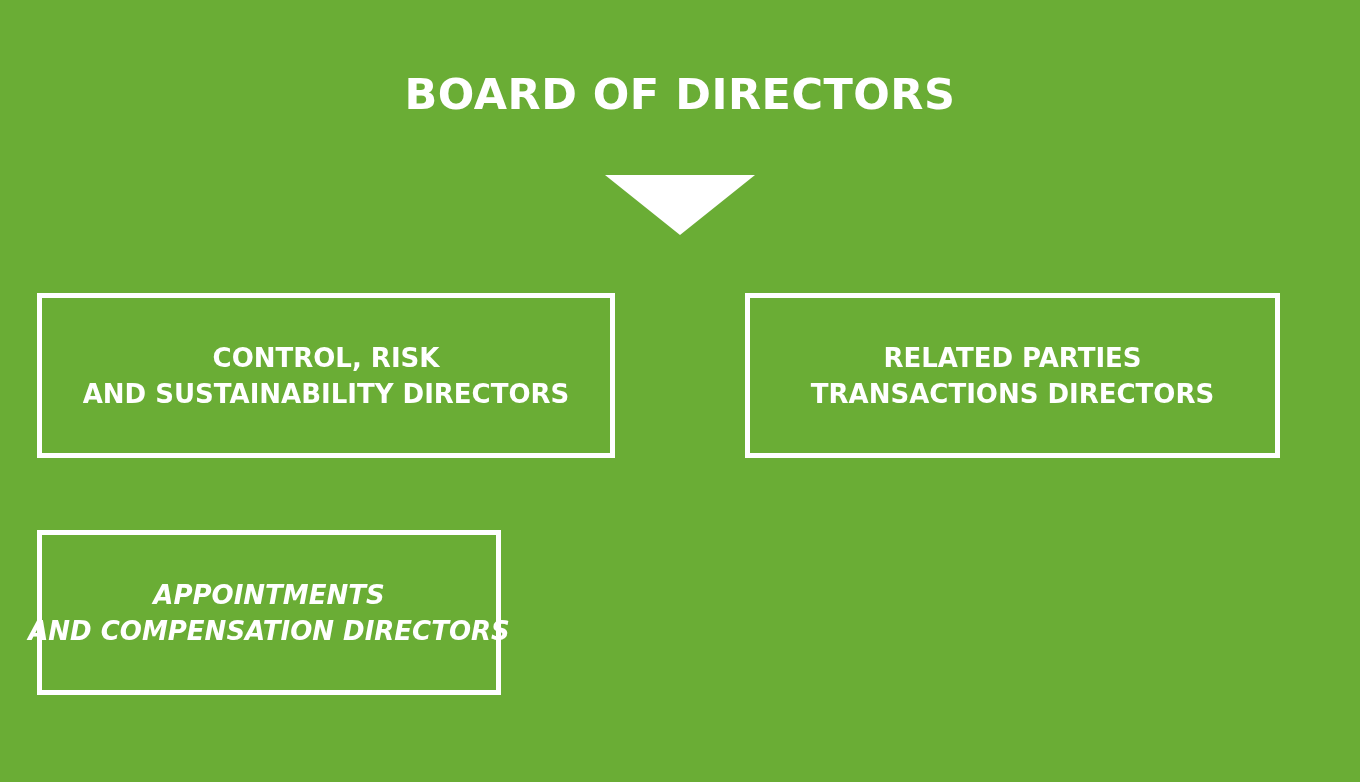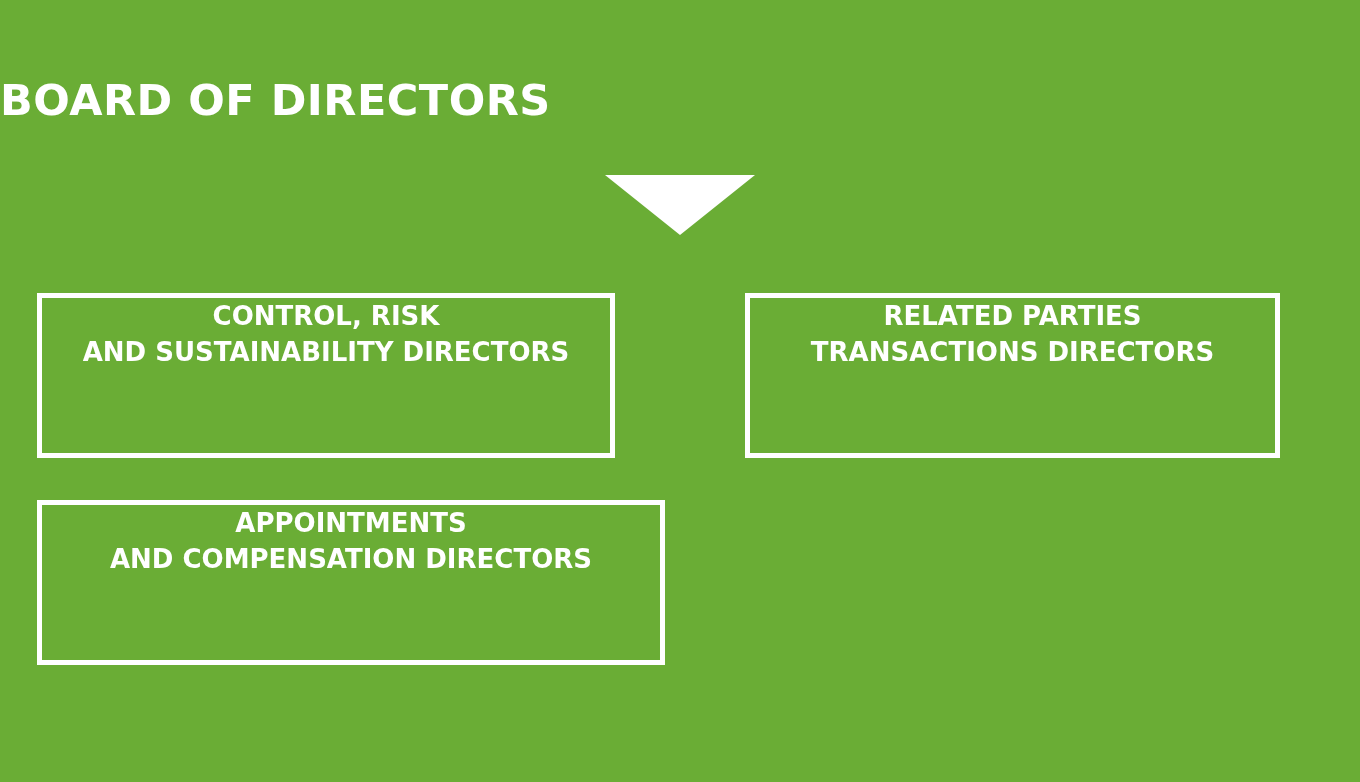--- a/index.html
+++ b/index.html
@@ -4,41 +4,41 @@
 <style>
   html, body { margin: 0; padding: 0; }
   body {
     width: 1360px; height: 782px; overflow: hidden;
     background: #6aad35;
     font-family: "DejaVu Sans", sans-serif;
     position: relative;
     color: #ffffff;
   }
   .title {
-    position: absolute; left: 0; top: 72px; width: 1360px;
-    text-align: left; font-weight: bold; font-size: 43px;
+    position: absolute; left: 0; top: 66px; width: 1360px;
+    text-align: center; font-weight: bold; font-size: 43px;
     letter-spacing: 0.5px; line-height: 56px;
   }
   .arrow {
     position: absolute; left: 605px; top: 175px;
     width: 0; height: 0;
     border-left: 75px solid transparent;
     border-right: 75px solid transparent;
     border-top: 60px solid #ffffff;
   }
   .box {
     position: absolute; box-sizing: border-box;
     border: 5px solid #ffffff;
-    display: flex; flex-direction: column; align-items: center; 
+    display: flex; flex-direction: column; align-items: center; justify-content: center;
     text-align: center; font-weight: bold; font-size: 26px; line-height: 36px;
   }
   .box span { display: block; white-space: nowrap; }
   #b1 { left: 37px; top: 293px; width: 578px; height: 165px; }
   #b2 { left: 745px; top: 293px; width: 535px; height: 165px; }
-  #b3 { left: 37px; top: 500px; width: 628px; height: 165px; }
+  #b3 { left: 37px; top: 530px; width: 464px; height: 165px; font-style: italic; }
 </style>
 </head>
 <body>
 
 <div class="title">BOARD OF DIRECTORS</div>
 
 <div class="arrow"></div>
 
 <div class="box" id="b1">
   <span>CONTROL, RISK</span>

